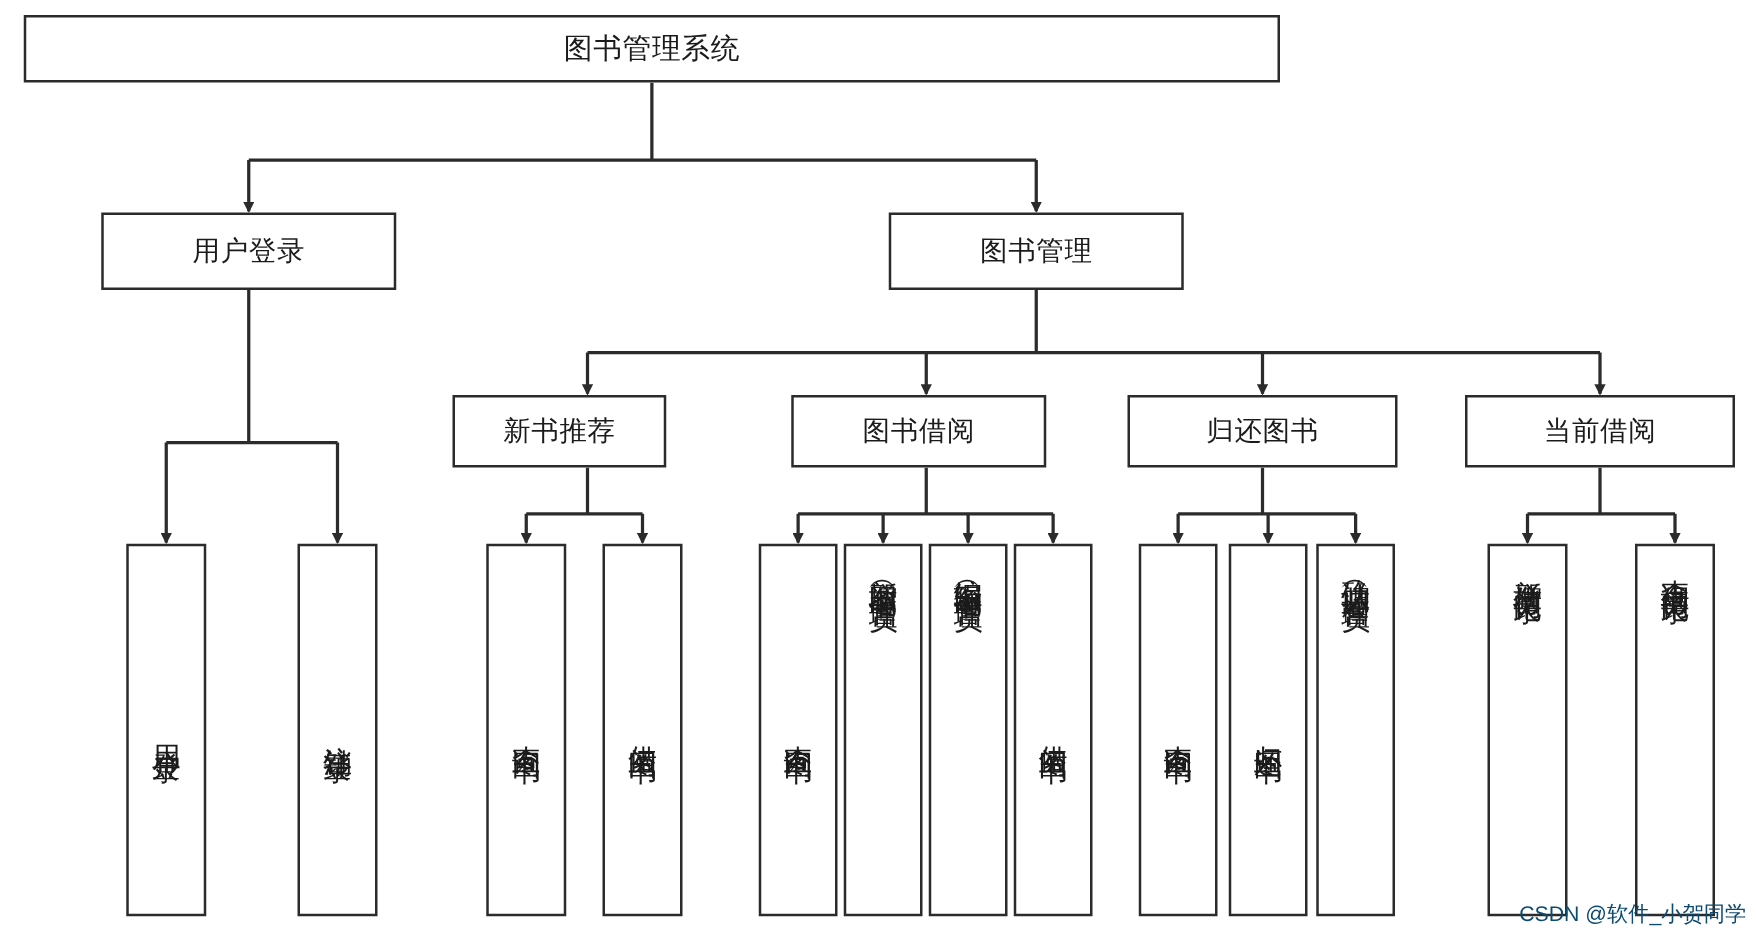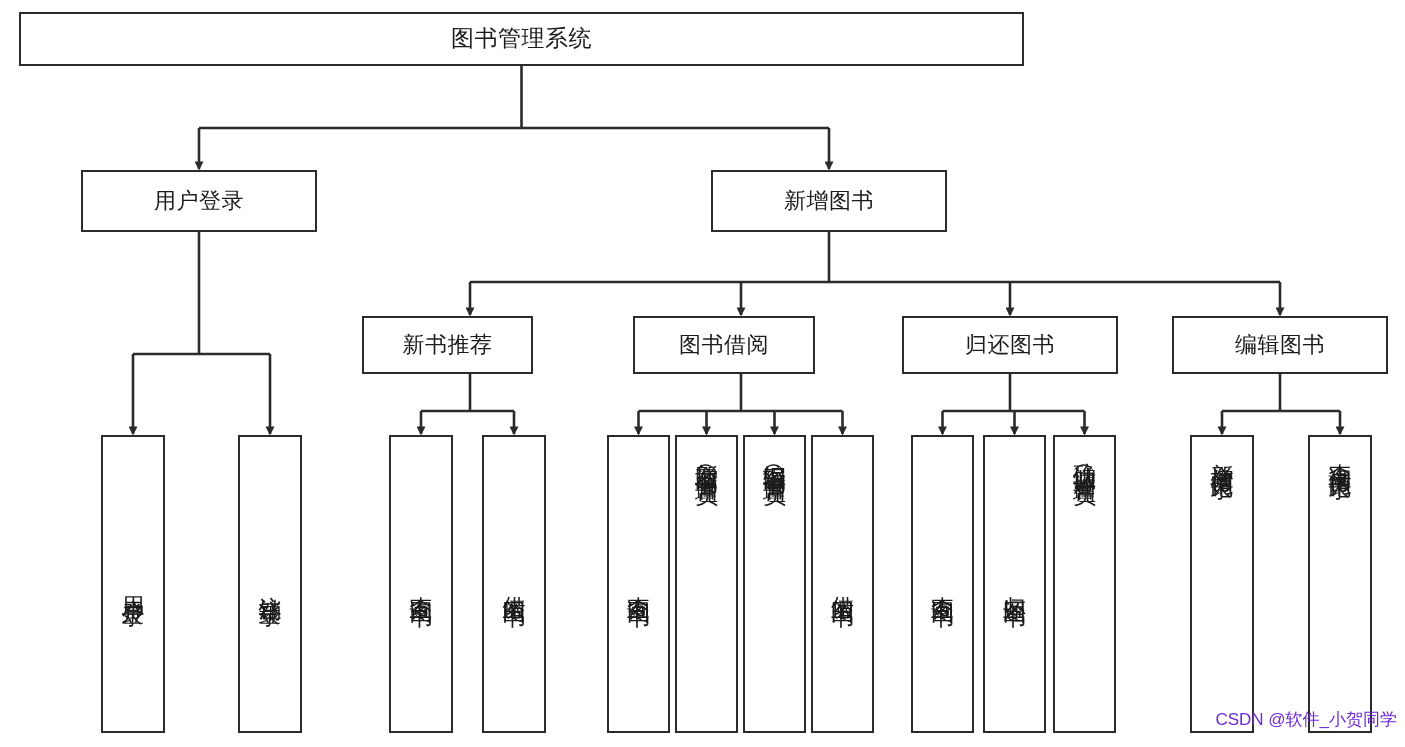--- a/index.html
+++ b/index.html
@@ -60,22 +60,22 @@
   .node.vertical.centered {
     align-items: center;
     padding-top: 0;
   }
   .node.root .node-label {
     font-size: 23px;
   }
   .watermark {
     position: absolute;
     right: 8px;
-    bottom: 16px;
-    color: #6d28d9;
+    bottom: 4px;
+    color: #0c4a6e;
     font-size: 17px;
     white-space: nowrap;
     user-select: none;
   }
 </style>
 </head>
 <body>
 
 <div id="diagram-root">
 
@@ -123,33 +123,33 @@
   </svg>
 
   <div id="node-layer">
       <div class="node root" style="left: 19px; top: 12px; width: 1005px; height: 54px;">
         <span class="node-label">图书管理系统</span>
       </div>
       <div class="node" style="left: 81px; top: 170px; width: 236px; height: 62px;">
         <span class="node-label">用户登录</span>
       </div>
       <div class="node" style="left: 711px; top: 170px; width: 236px; height: 62px;">
-        <span class="node-label">新增图书</span>
+        <span class="node-label">图书管理</span>
       </div>
       <div class="node" style="left: 362px; top: 316px; width: 171px; height: 58px;">
         <span class="node-label">新书推荐</span>
       </div>
-      <div class="node" style="left: 633px; top: 316px; width: 182px; height: 58px;">
+      <div class="node" style="left: 633px; top: 316px; width: 204px; height: 58px;">
         <span class="node-label">图书借阅</span>
       </div>
       <div class="node" style="left: 902px; top: 316px; width: 216px; height: 58px;">
         <span class="node-label">归还图书</span>
       </div>
       <div class="node" style="left: 1172px; top: 316px; width: 216px; height: 58px;">
-        <span class="node-label">编辑图书</span>
+        <span class="node-label">当前借阅</span>
       </div>
       <div class="node vertical centered" style="left: 101px; top: 435px; width: 64px; height: 298px;">
         <span class="node-label">用户登录</span>
       </div>
       <div class="node vertical centered" style="left: 238px; top: 435px; width: 64px; height: 298px;">
         <span class="node-label">注销登录</span>
       </div>
       <div class="node vertical centered" style="left: 389px; top: 435px; width: 64px; height: 298px;">
         <span class="node-label">查询图书</span>
       </div>

